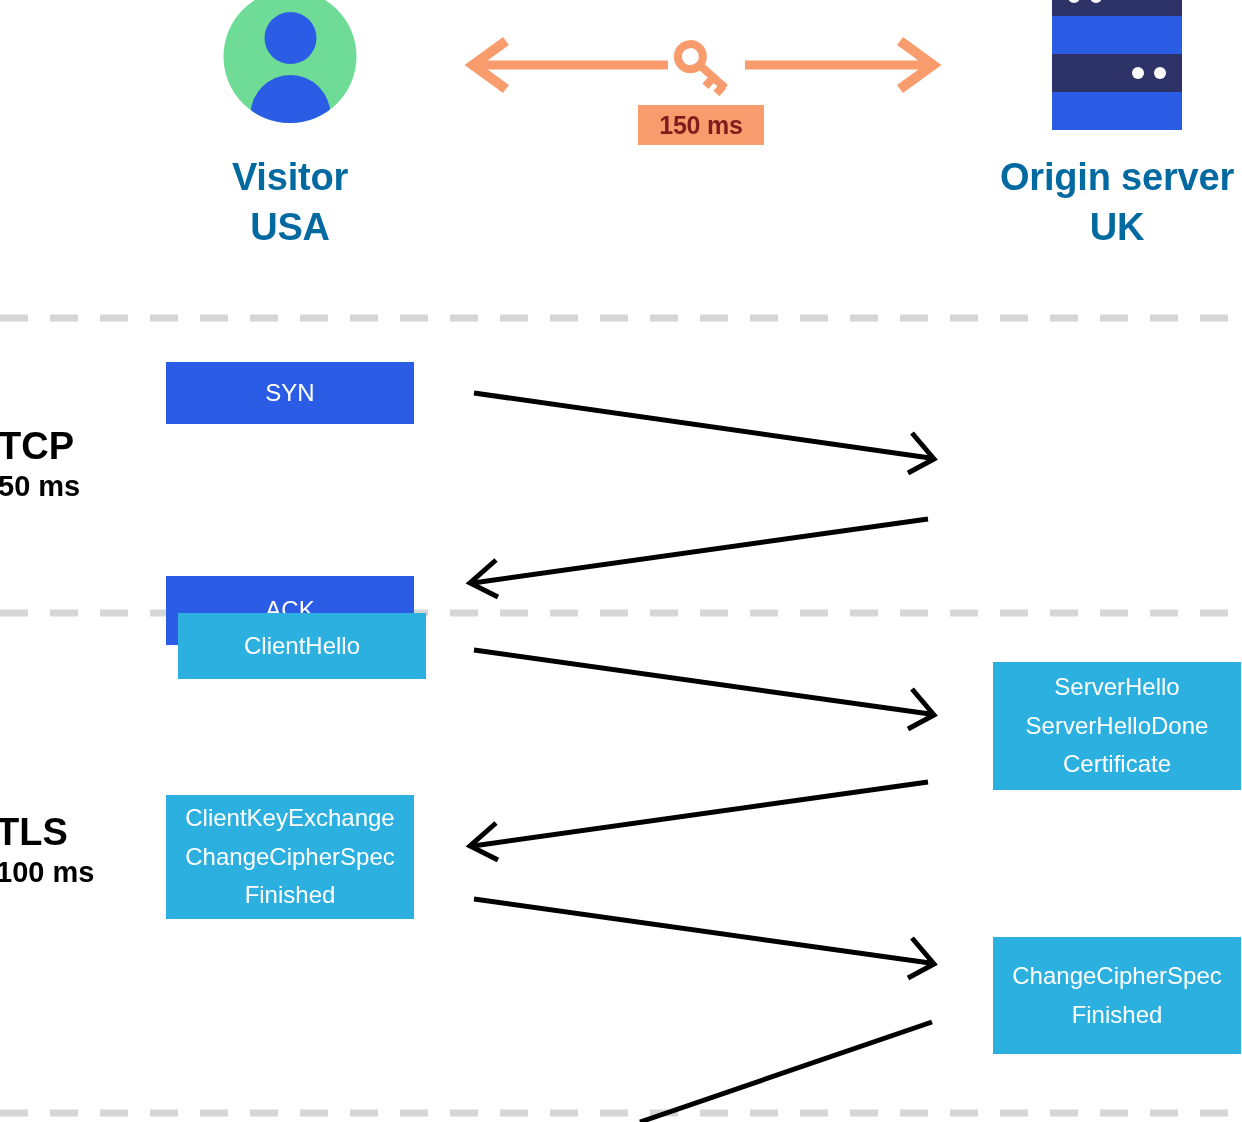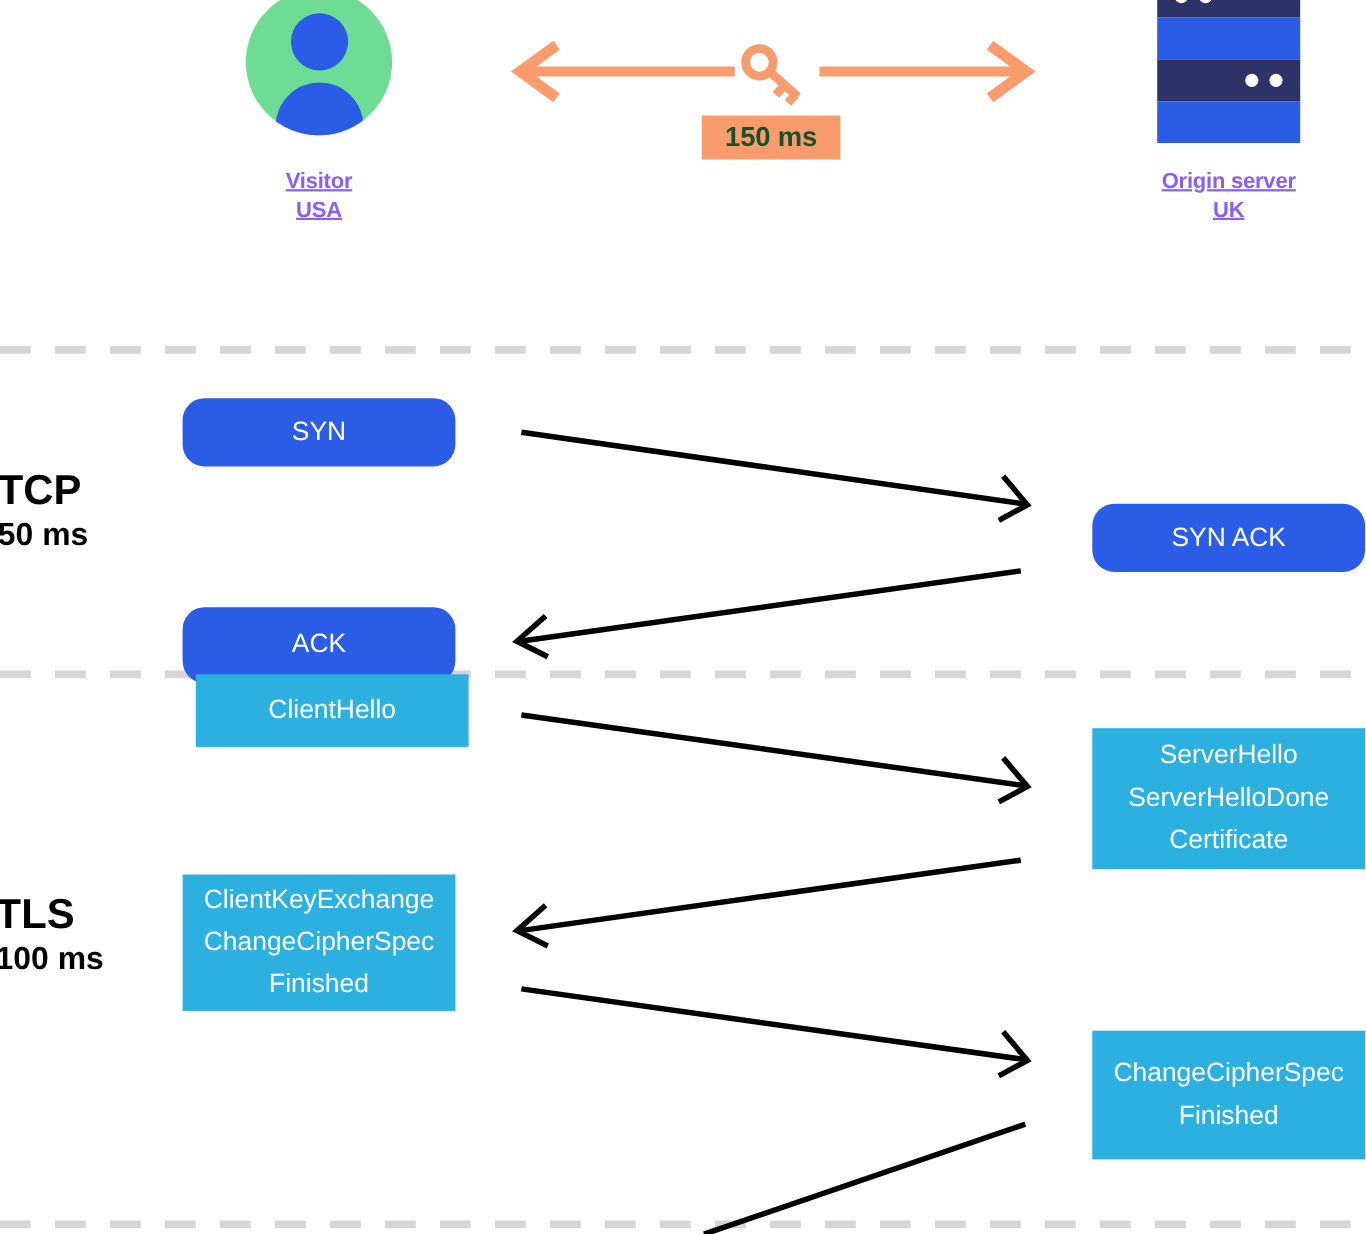--- a/index.html
+++ b/index.html
@@ -22,26 +22,25 @@
     width: 1242px;
     height: 1122px;
   }
 
   
   .endpoint {
     position: absolute;
     text-align: center;
   }
   .endpoint-label {
-    font-size: 20px;
+    font-size: 38px;
     font-weight: bold;
-    color: #8b5cf6;
+    color: #0369a1;
     line-height: 1.32;
     letter-spacing: -0.2px;
-    text-decoration: underline;
   }
   #visitor-endpoint { left: 165px; top: 0px; width: 250px; }
   #origin-endpoint  { left: 992px; top: 0px; width: 250px; }
 
   .endpoint-icon {
     position: relative;
     height: 140px;
     margin-bottom: 12px;
   }
 
@@ -112,21 +111,21 @@
   #latency-badge {
     position: absolute;
     left: 638px;
     top: 105px;
     width: 126px;
     height: 40px;
     background: #f89c6e;
     display: flex;
     align-items: center;
     justify-content: center;
-    color: #14532d;
+    color: #7f1d1d;
     font-size: 25px;
     font-weight: bold;
     letter-spacing: -0.2px;
   }
 
   
   .phase-label {
     position: absolute;
     color: #000000;
     font-weight: bold;
@@ -143,26 +142,26 @@
     position: absolute;
     display: flex;
     align-items: center;
     justify-content: center;
     color: #ffffff;
     font-size: 24px;
     line-height: 1.62;
     text-align: center;
     box-sizing: border-box;
   }
-  .msg-box.tcp { background: #2a5ce6; border-radius: 20px; }
+  .msg-box.tcp { background: #2a5ce6; }
   .msg-box.tls { background: #2bb0e0; }
 
   #msg-syn        { left: 166px; top: 362px; width: 248px; height: 62px; }
   #msg-synack     { left: 993px; top: 458px; width: 248px; height: 62px; }
-  #msg-ack        { left: 166px; top: 552px; width: 248px; height: 69px; }
+  #msg-ack        { left: 166px; top: 576px; width: 248px; height: 69px; }
   #msg-clienthello{ left: 166px; top: 613px; width: 248px; height: 66px; margin-left: 12px; }
   #msg-serverhello{ left: 993px; top: 662px; width: 248px; height: 128px; }
   #msg-clientkey  { left: 166px; top: 795px; width: 248px; height: 124px; }
   #msg-ccs-server { left: 993px; top: 937px; width: 248px; height: 117px; }
 </style>
 </head>
 <body>
 
 <div id="stage">
 
@@ -258,21 +257,20 @@
     <div class="phase-time">50 ms</div>
   </div>
 
   <div id="phase-tls" class="phase-label">
     <div class="phase-name">TLS</div>
     <div class="phase-time">100 ms</div>
   </div>
 
   <div id="msg-syn" class="msg-box tcp">SYN</div>
 
-  <div id="msg-synack" class="msg-box tcp">SYN ACK</div>
 
   <div id="msg-ack" class="msg-box tcp">ACK</div>
 
   <div id="msg-clienthello" class="msg-box tls">ClientHello</div>
 
   <div id="msg-serverhello" class="msg-box tls">
     <div>
       <div>ServerHello</div>
       <div>ServerHelloDone</div>
       <div>Certificate</div>

